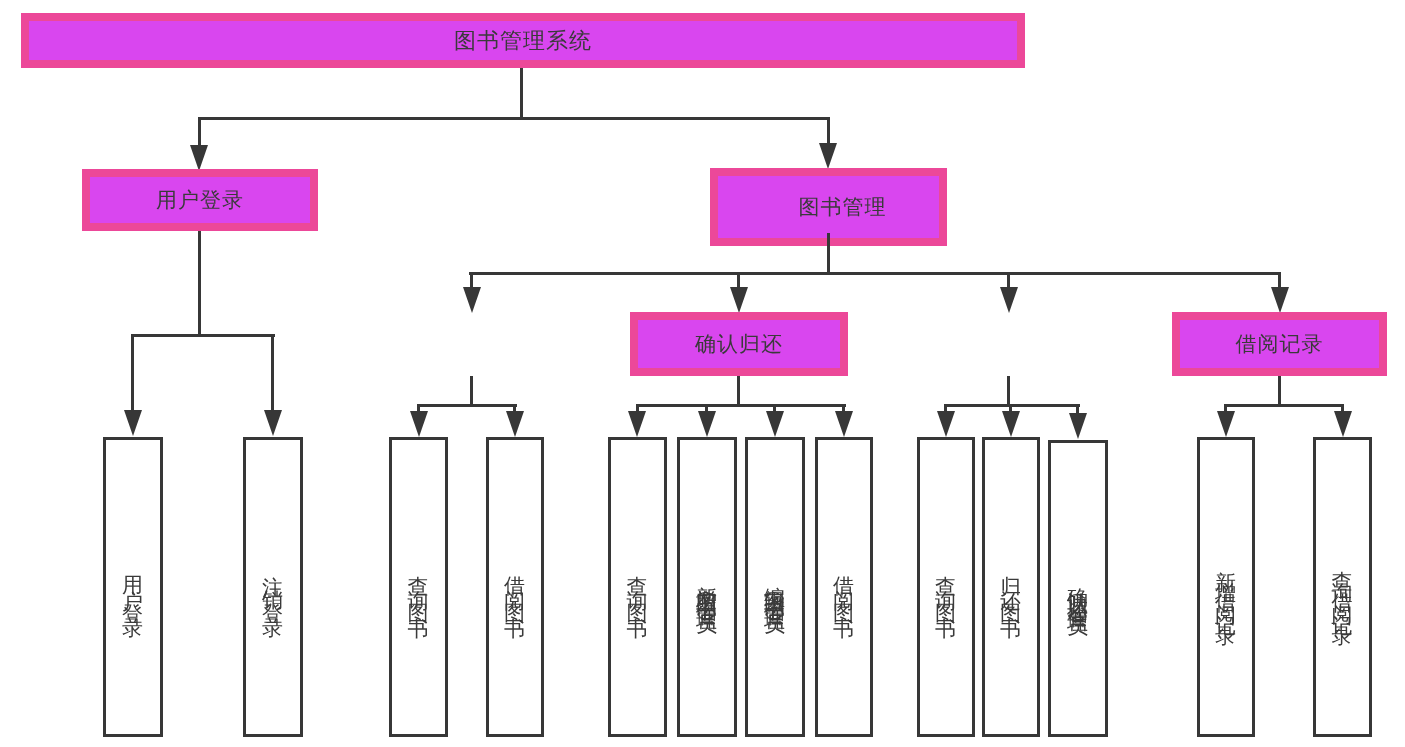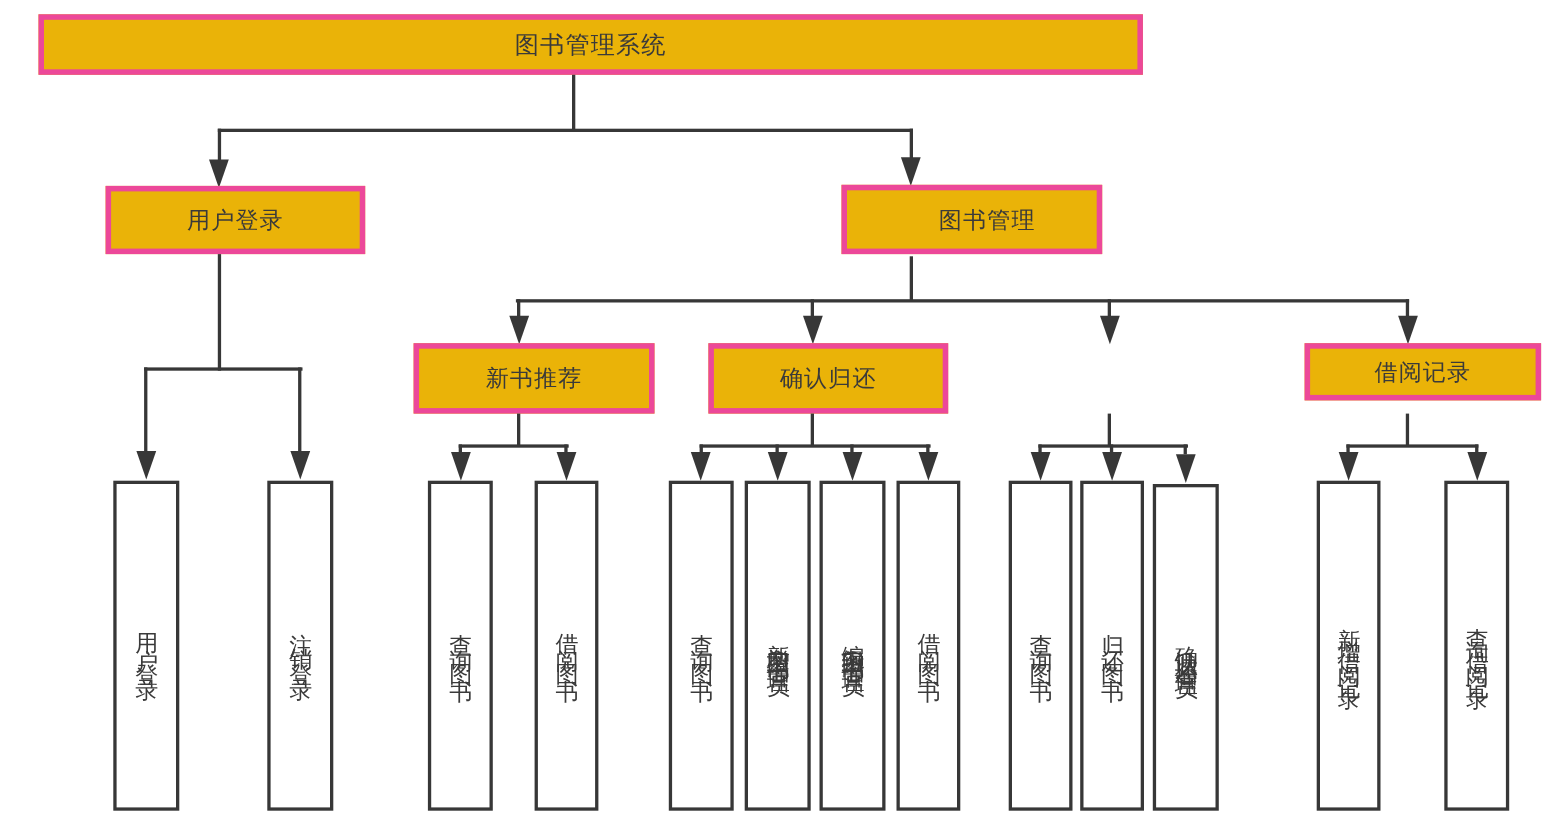--- a/index.html
+++ b/index.html
@@ -2,23 +2,23 @@
 <html><head>
 <meta charset="utf-8">
 <style>
   html, body { margin:0; padding:0; background:#ffffff; }
   .canvas {
     position:relative; width:1405px; height:747px; background:#ffffff;
     font-family:"Liberation Sans", sans-serif; overflow:hidden;
   }
   .box {
     position:absolute; box-sizing:border-box;
-    border:5px solid #ec4899; background:#eab308;
+    border:8px solid #ec4899; background:#d946ef;
     display:flex; align-items:center; justify-content:center;
-    font-size:21px; color:#3a3a3a; letter-spacing:1px;margin-left:14px;
+    font-size:21px; color:#3a3a3a; letter-spacing:1px;
   }
   .root { font-size:22px; }
   .vbox {
     position:absolute; box-sizing:border-box;
     border:3px solid #373737; background:#ffffff;
     display:flex; align-items:center; justify-content:center;
     writing-mode:vertical-rl; text-orientation:mixed;
     font-size:21px; color:#3a3a3a; line-height:1;
   }
   .ls4 { letter-spacing:14px; }
@@ -43,43 +43,42 @@
   <div class="box root" style="left:21px; top:13px; width:1004px; height:55px;">图书管理系统</div>
 
   <div class="ln" style="left:520px; top:68px; width:3px; height:52px;"></div>
   <div class="ln" style="left:198px; top:117px; width:632px; height:3px;"></div>
   <div class="ln" style="left:198px; top:117px; width:3px; height:31px;"></div>
   <div class="tri" style="left:190px; top:145px;"></div>
   <div class="ln" style="left:827px; top:117px; width:3px; height:29px;"></div>
   <div class="tri" style="left:819px; top:143px;"></div>
 
   <div class="box" style="left:82px; top:169px; width:236px; height:62px;">用户登录</div>
-  <div class="box" style="left:751px; top:168px; width:237px; height:63px;padding-left:28px;">图书管理</div>
+  <div class="box" style="left:710px; top:168px; width:237px; height:78px;padding-left:28px;">图书管理</div>
 
   <div class="ln" style="left:198px; top:231px; width:3px; height:106px;"></div>
   <div class="ln" style="left:131px; top:334px; width:144px; height:3px;"></div>
   <div class="ln" style="left:131px; top:334px; width:3px; height:77px;"></div>
   <div class="tri" style="left:124px; top:410px;"></div>
   <div class="ln" style="left:271px; top:334px; width:3px; height:77px;"></div>
   <div class="tri" style="left:264px; top:410px;"></div>
 
   <div class="ln" style="left:827px; top:233px; width:3px; height:41px;"></div>
   <div class="ln" style="left:469px; top:272px; width:812px; height:3px;"></div>
   <div class="ln" style="left:470px; top:272px; width:3px; height:17px;"></div>
   <div class="tri" style="left:463px; top:287px;"></div>
   <div class="ln" style="left:737px; top:272px; width:3px; height:17px;"></div>
   <div class="tri" style="left:730px; top:287px;"></div>
   <div class="ln" style="left:1007px; top:272px; width:3px; height:17px;"></div>
   <div class="tri" style="left:1000px; top:287px;"></div>
   <div class="ln" style="left:1278px; top:272px; width:3px; height:17px;"></div>
   <div class="tri" style="left:1271px; top:287px;"></div>
 
-  <div class="box" style="left:362px; top:312px; width:219px; height:64px;">新书推荐</div>
   <div class="box" style="left:630px; top:312px; width:218px; height:64px;">确认归还</div>
-  <div class="box" style="left:1172px; top:312px; width:215px; height:52px;">借阅记录</div>
+  <div class="box" style="left:1172px; top:312px; width:215px; height:64px;">借阅记录</div>
 
   <div class="ln" style="left:470px; top:376px; width:3px; height:30px;"></div>
   <div class="ln" style="left:417px; top:404px; width:100px; height:3px;"></div>
   <div class="ln" style="left:417px; top:404px; width:3px; height:9px;"></div>
   <div class="tri" style="left:410px; top:411px;"></div>
   <div class="ln" style="left:513px; top:404px; width:3px; height:9px;"></div>
   <div class="tri" style="left:506px; top:411px;"></div>
 
   <div class="ln" style="left:737px; top:376px; width:3px; height:30px;"></div>
   <div class="ln" style="left:636px; top:404px; width:210px; height:3px;"></div>

